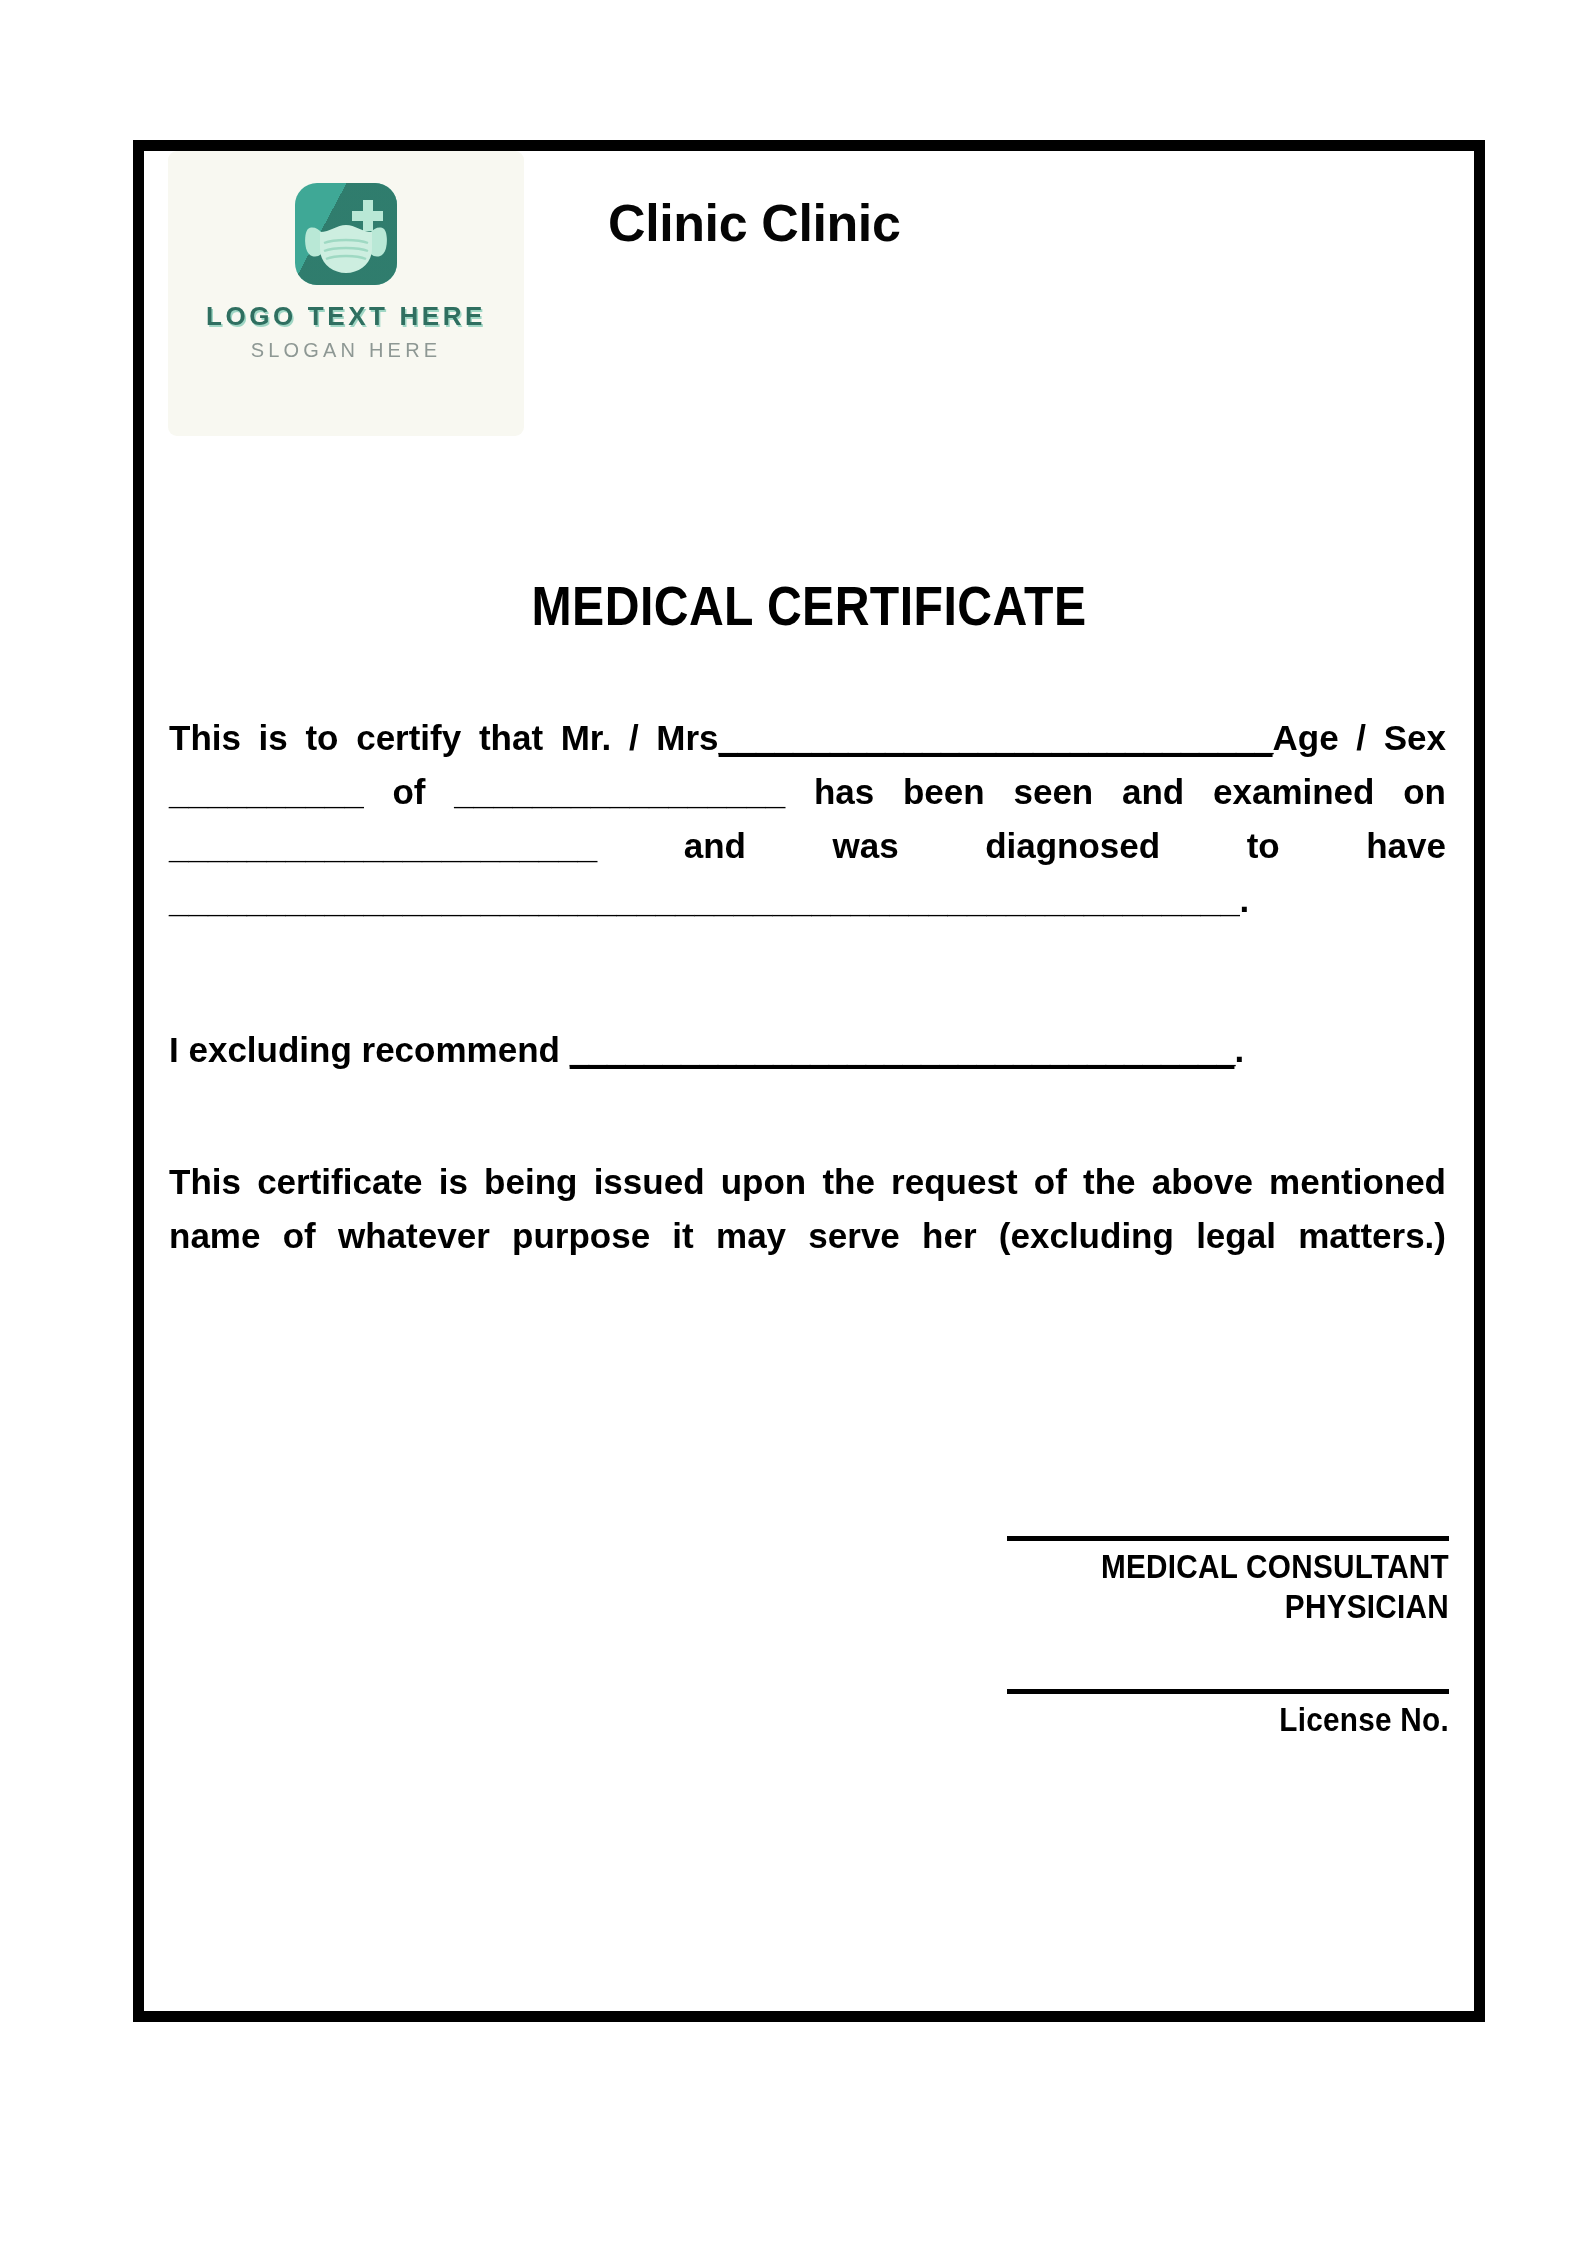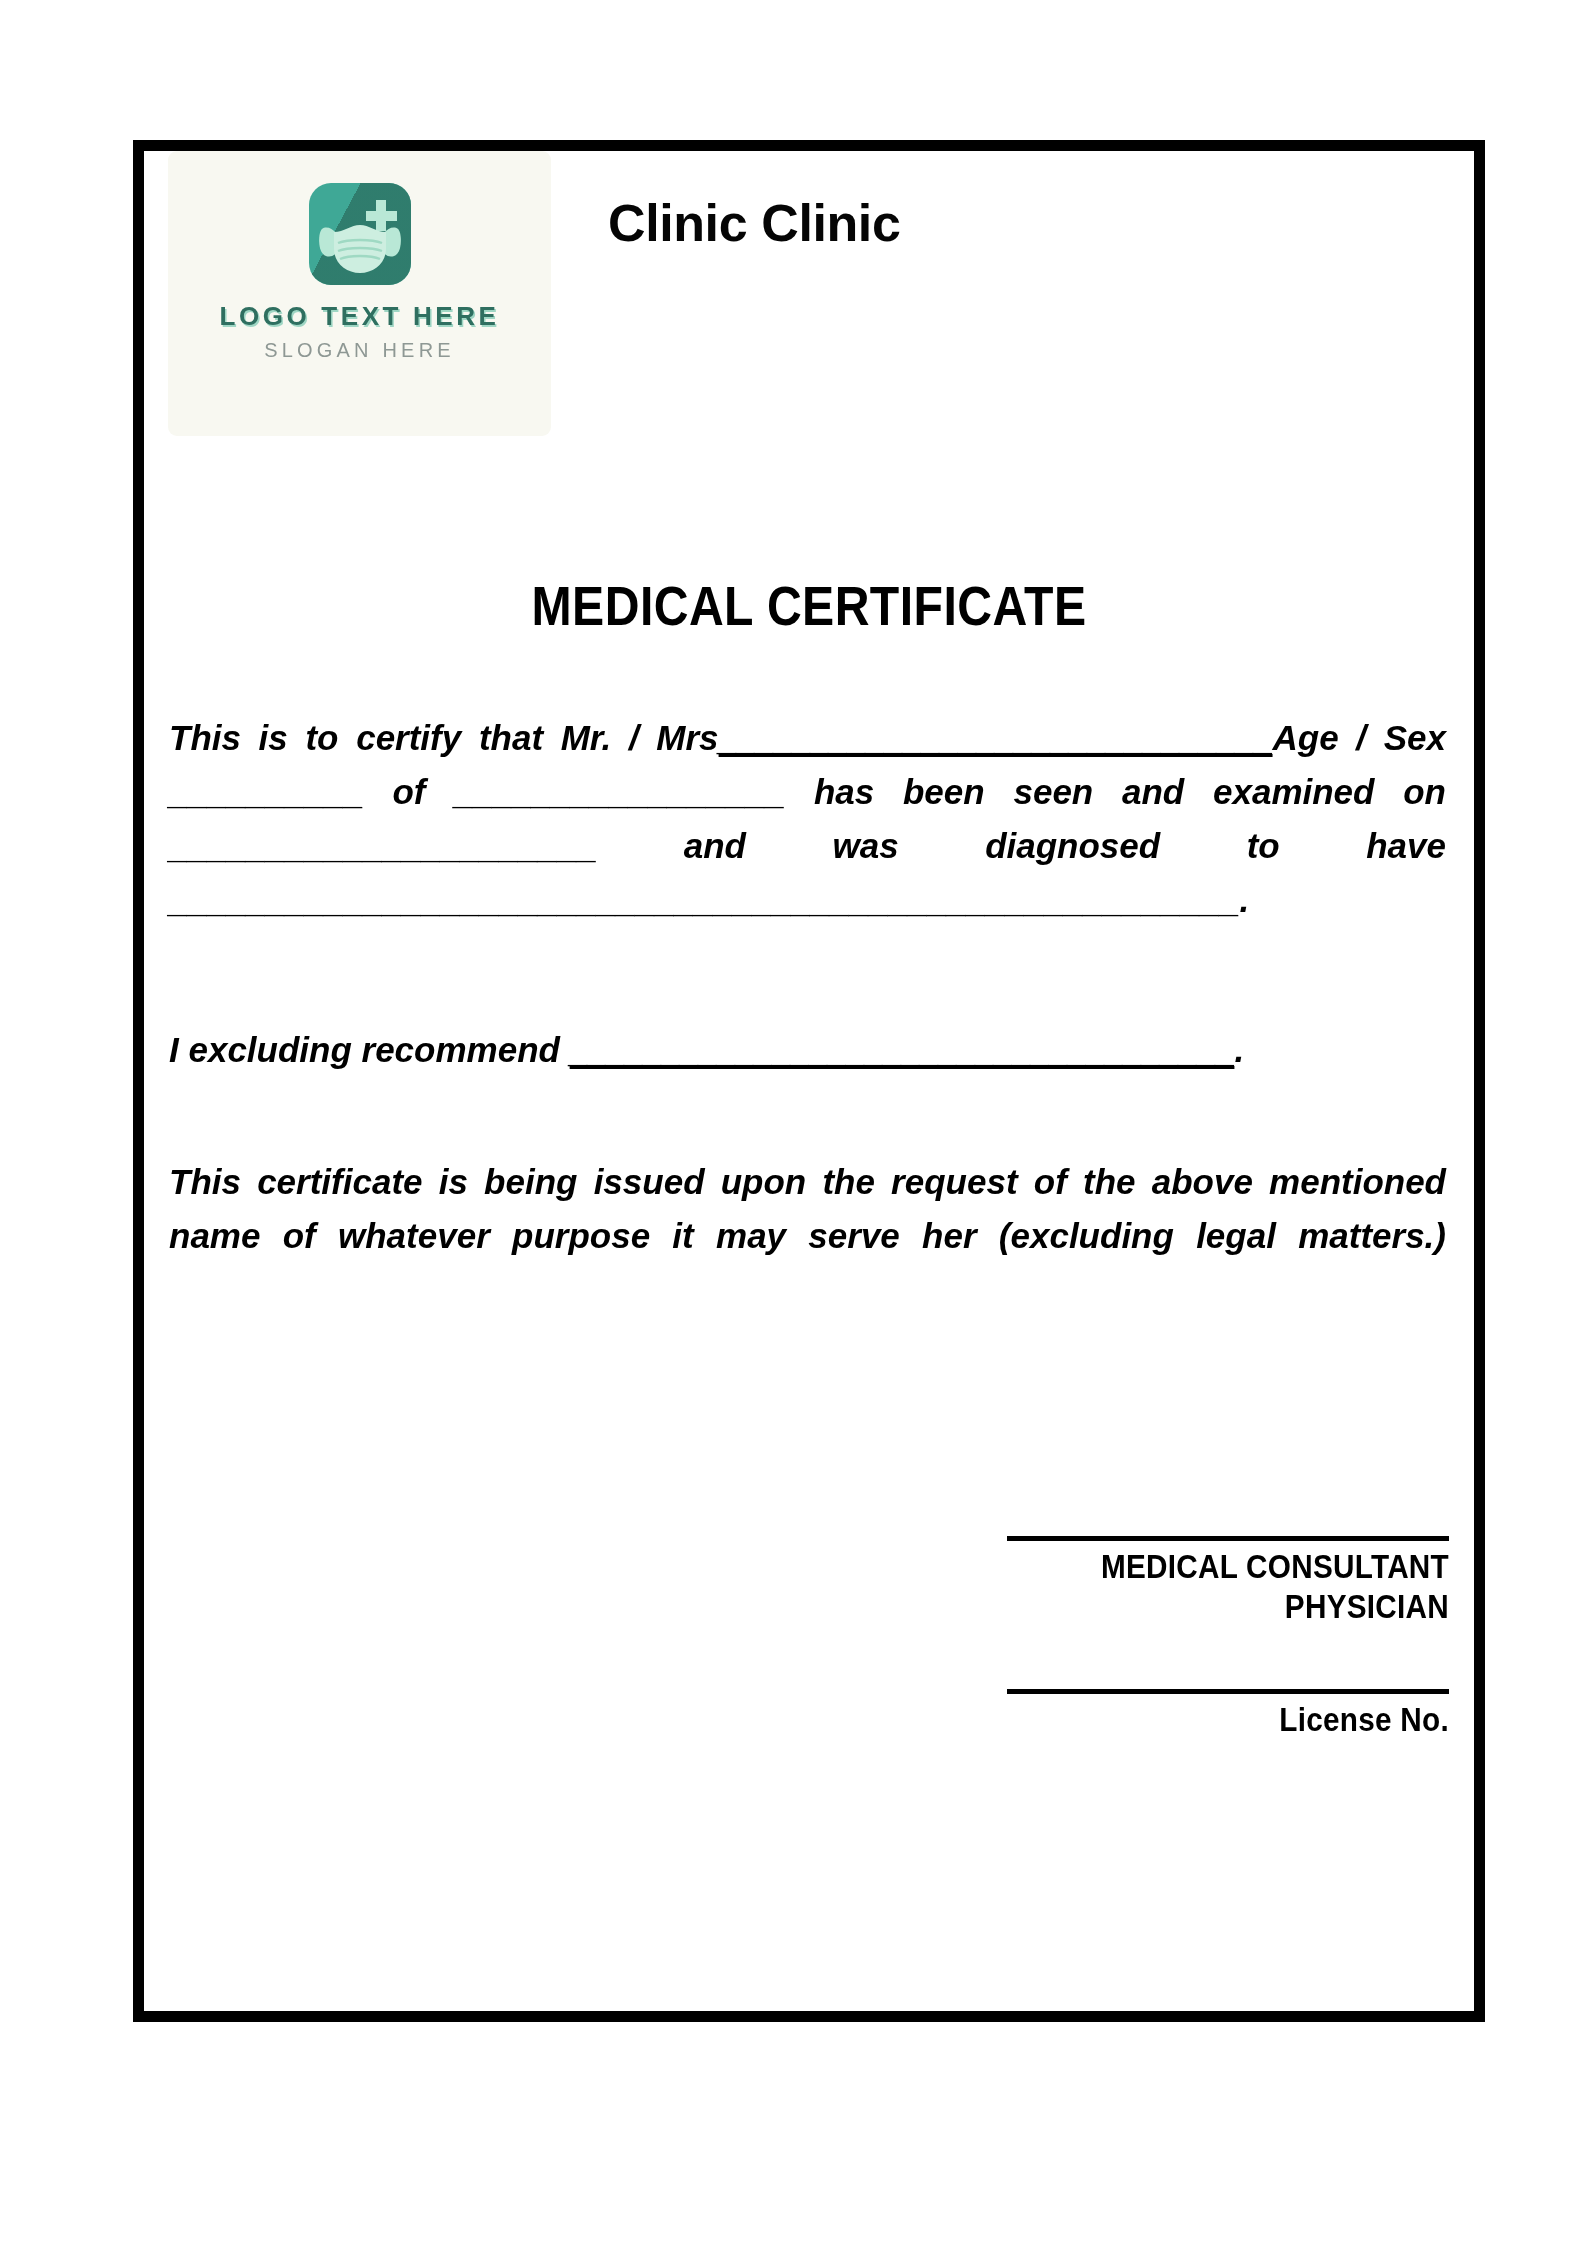--- a/index.html
+++ b/index.html
@@ -37,21 +37,21 @@
   
   #header-row {
     position: relative;
     height: 295px;
   }
 
   #logo-block {
     position: absolute;
     left: 24px;
     top: 0px;
-    width: 383px;
+    width: 356px;
     height: 285px;
     background: #f8f8f1;
     display: flex;
     flex-direction: column;
     align-items: center;
     justify-content: flex-start;
     padding-top: 32px;
     box-sizing: border-box;
     border-radius: 9px;
   }
@@ -155,21 +155,20 @@
     color: #000;
     letter-spacing: 0.5px;
   }
 
   
   #body-block {
     position: absolute;
     left: 25px;
     right: 28px;
     top: 560px;
-    font-style: italic;
   }
 
   .body-para {
     font-size: 35px;
     font-weight: 700;
     line-height: 54px;
     color: #000;
     text-align: justify;
     text-align-last: left;
     font-family: "Liberation Sans", sans-serif;

